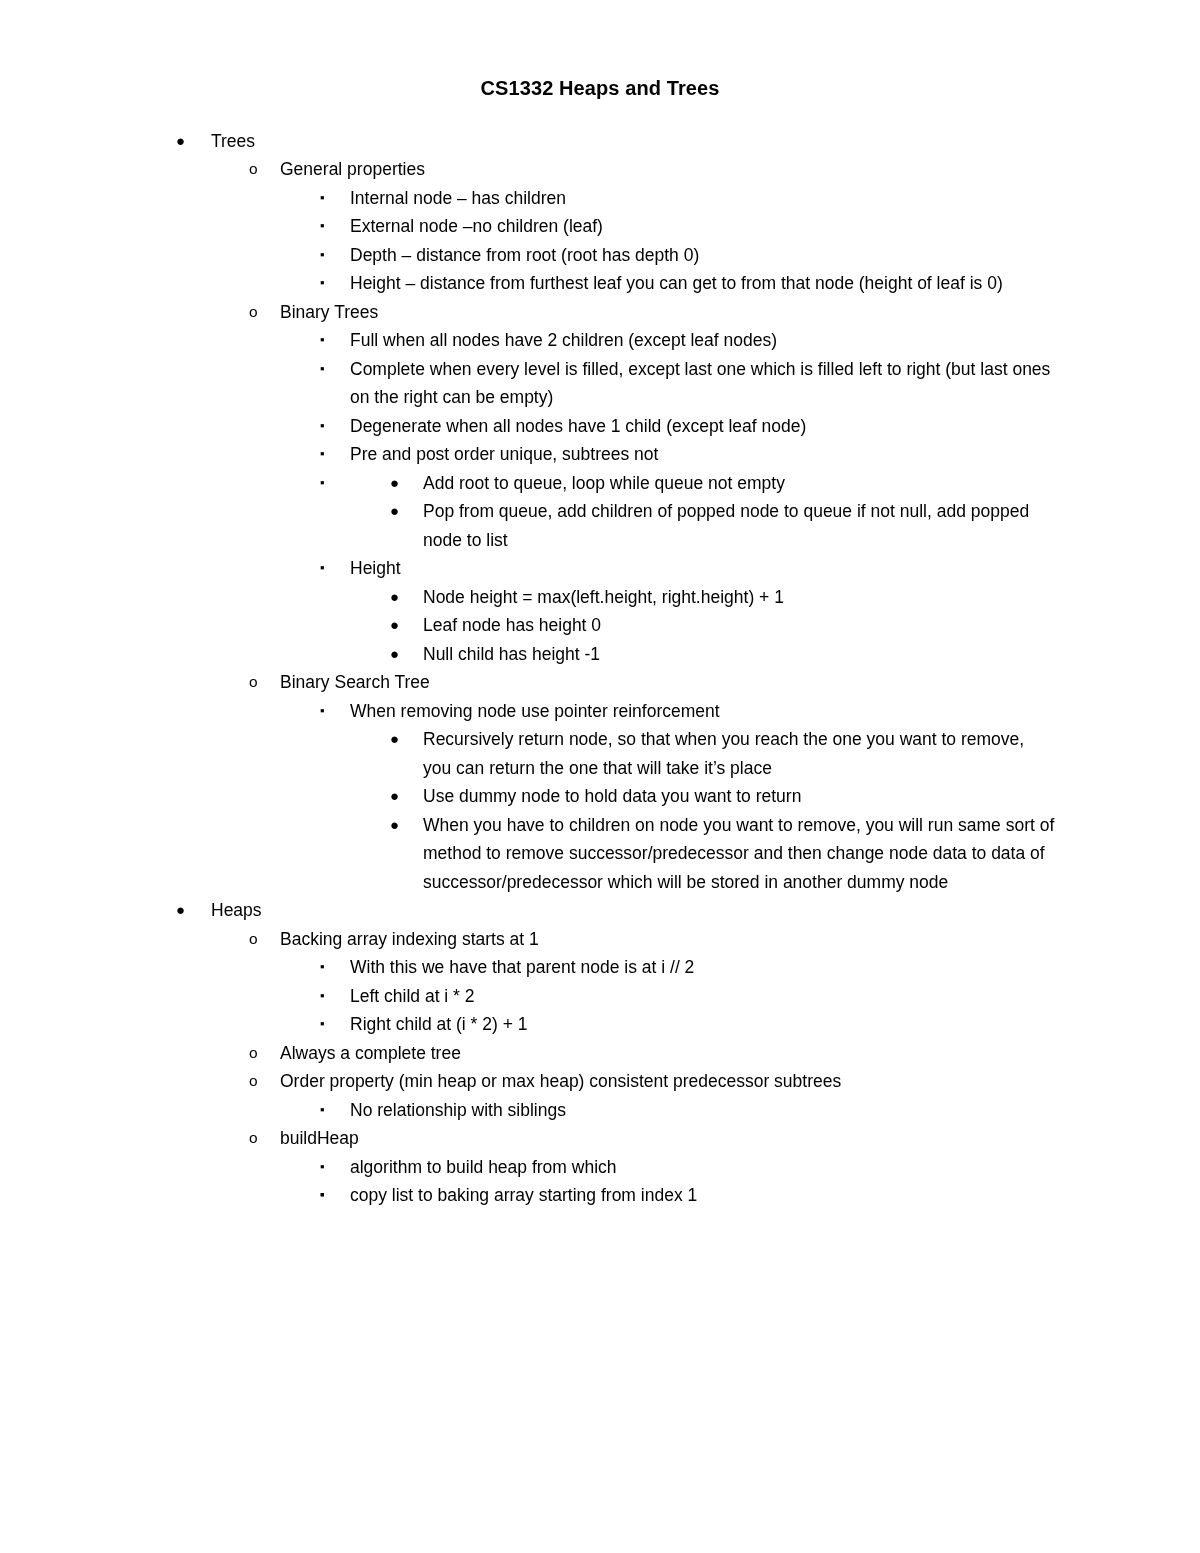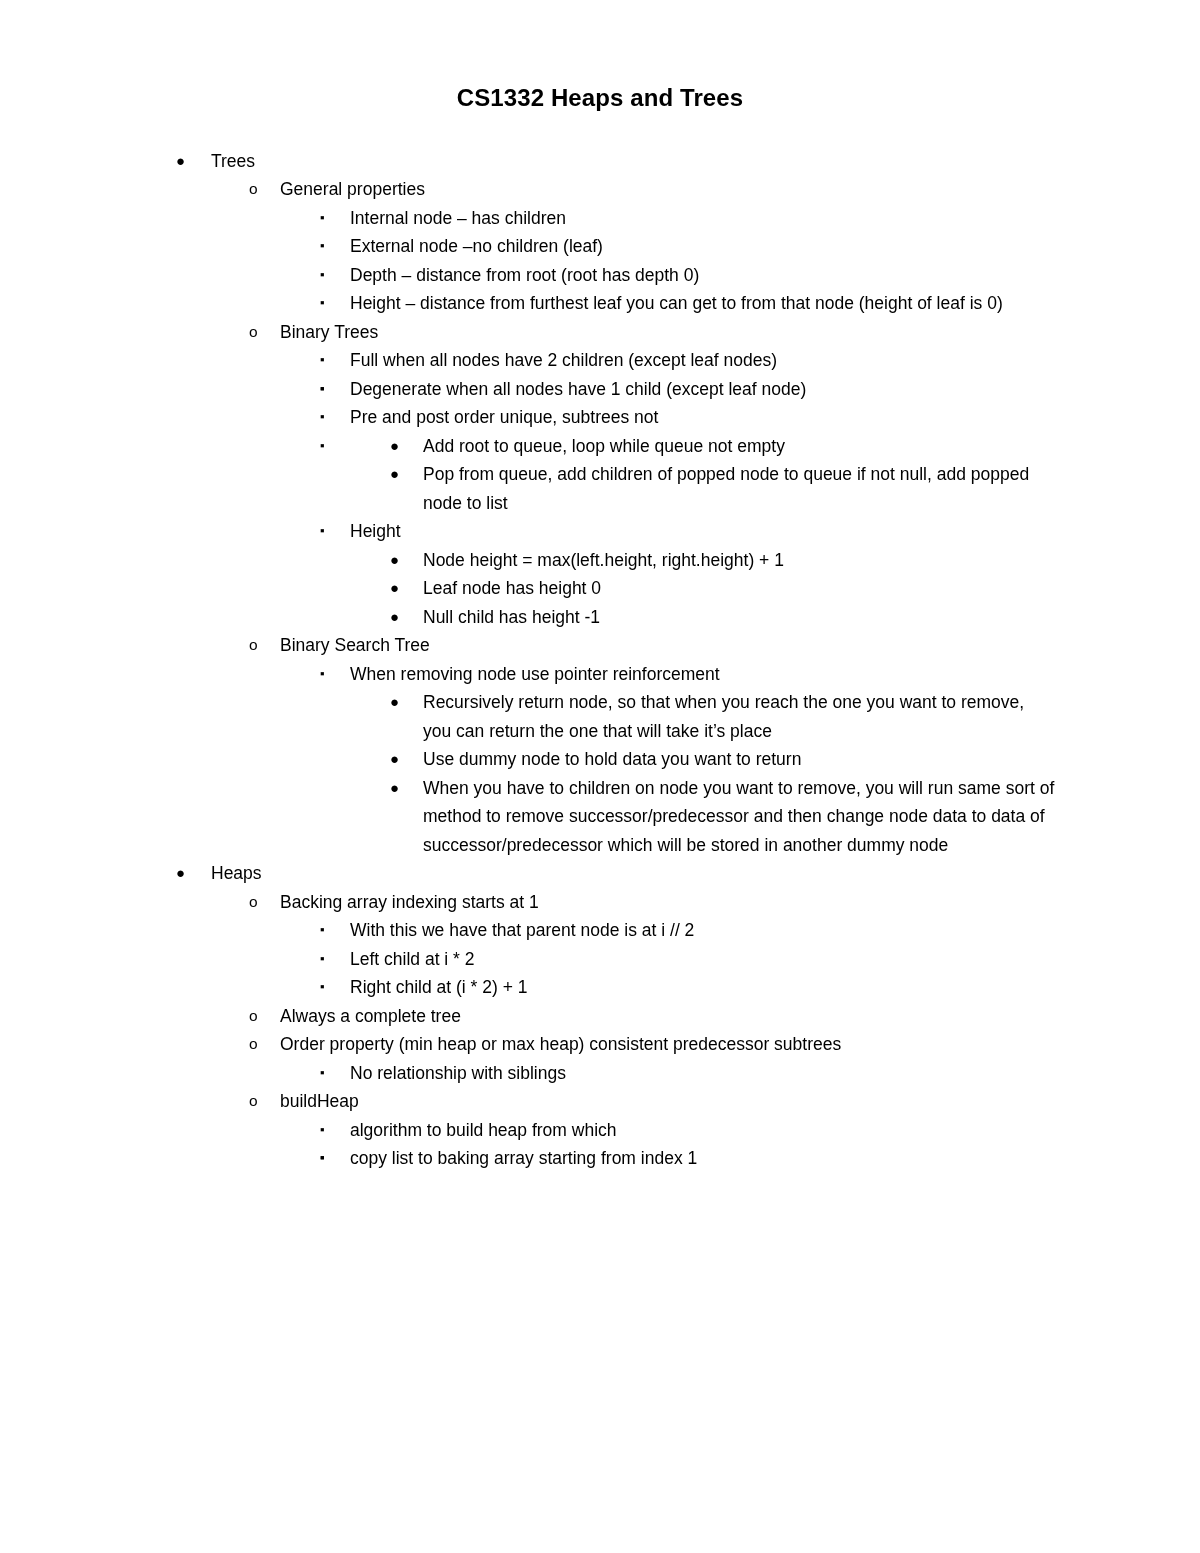--- a/index.html
+++ b/index.html
@@ -19,24 +19,24 @@
     overflow: hidden;
   }
   .doc-body {
     position: absolute;
     left: 0;
     top: 0;
     width: 1200px;
   }
   .doc-title {
     text-align: center;
-    font-size: 24px;
+    font-size: 20px;
     font-weight: bold;
     line-height: 28.5px;
-    margin: 12px;
+    margin: 2px;
     padding-top: 72px;
     letter-spacing: 0.1px;
   }
   .spacer {
     height: 22px;
   }
   .item {
     position: relative;
     font-size: 17.5px;
     line-height: 28.5px;
@@ -97,21 +97,21 @@
     <div class="spacer"></div>
     <div id="outline-root">
         <div class="item lvl1"><span class="bullet">●</span><span>Trees</span></div>
         <div class="item lvl2"><span class="bullet">o</span><span>General properties</span></div>
         <div class="item lvl3"><span class="bullet">▪</span><span>Internal node – has children</span></div>
         <div class="item lvl3"><span class="bullet">▪</span><span>External node –no children (leaf)</span></div>
         <div class="item lvl3"><span class="bullet">▪</span><span>Depth – distance from root (root has depth 0)</span></div>
         <div class="item lvl3"><span class="bullet">▪</span><span>Height – distance from furthest leaf you can get to from that node (height of leaf is 0)</span></div>
         <div class="item lvl2"><span class="bullet">o</span><span>Binary Trees</span></div>
         <div class="item lvl3"><span class="bullet">▪</span><span>Full when all nodes have 2 children (except leaf nodes)</span></div>
-        <div class="item lvl3"><span class="bullet">▪</span></div>
+        <div class="item lvl3"><span class="bullet">▪</span><span>Complete when every level is filled, except last one which is filled left to right (but last ones on the right can be empty)</span></div>
         <div class="item lvl3"><span class="bullet">▪</span><span>Degenerate when all nodes have 1 child (except leaf node)</span></div>
         <div class="item lvl3"><span class="bullet">▪</span><span>Pre and post order unique, subtrees not</span></div>
         <div class="item lvl3"><span class="bullet">▪</span></div>
         <div class="item lvl4"><span class="bullet">●</span><span>Add root to queue, loop while queue not empty</span></div>
         <div class="item lvl4"><span class="bullet">●</span><span>Pop from queue, add children of popped node to queue if not null, add popped node to list</span></div>
         <div class="item lvl3"><span class="bullet">▪</span><span>Height</span></div>
         <div class="item lvl4"><span class="bullet">●</span><span>Node height = max(left.height, right.height) + 1</span></div>
         <div class="item lvl4"><span class="bullet">●</span><span>Leaf node has height 0</span></div>
         <div class="item lvl4"><span class="bullet">●</span><span>Null child has height -1</span></div>
         <div class="item lvl2"><span class="bullet">o</span><span>Binary Search Tree</span></div>

